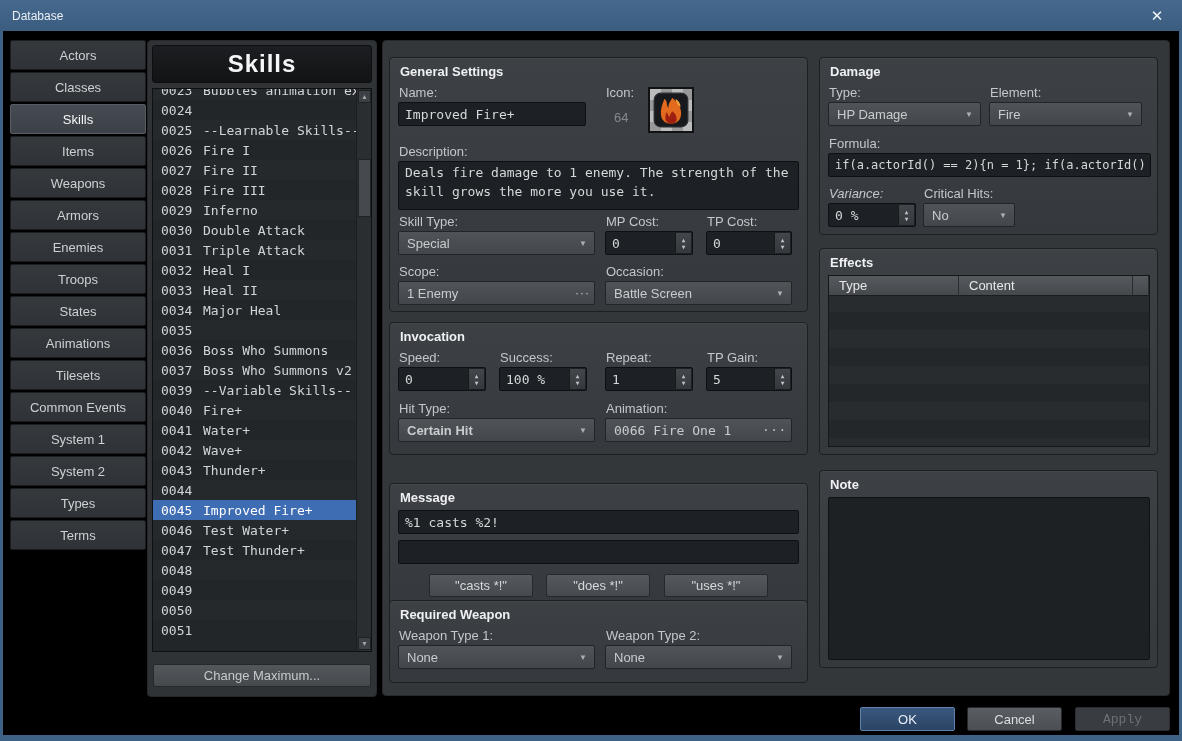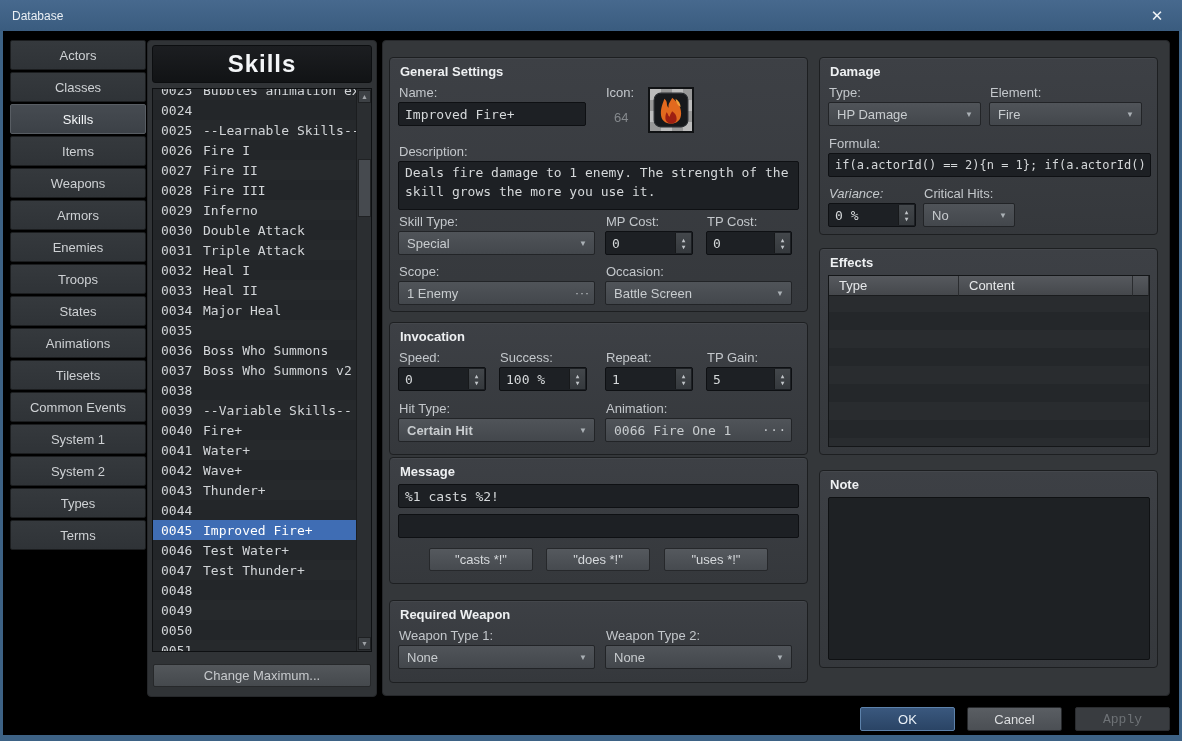--- a/index.html
+++ b/index.html
@@ -235,24 +235,20 @@
     <span class="rid">0035</span>
     <span class="rname"></span>
   </div>
         <div class="lrow">
     <span class="rid">0036</span>
     <span class="rname">Boss Who Summons</span>
   </div>
         <div class="lrow">
     <span class="rid">0037</span>
     <span class="rname">Boss Who Summons v2</span>
-  </div>
-        <div class="lrow">
-    <span class="rid">0038</span>
-    <span class="rname"></span>
   </div>
         <div class="lrow">
     <span class="rid">0039</span>
     <span class="rname">--Variable Skills--</span>
   </div>
         <div class="lrow">
     <span class="rid">0040</span>
     <span class="rname">Fire+</span>
   </div>
         <div class="lrow">
@@ -398,21 +394,21 @@
       <span>Certain Hit</span>
       <span class="arr">▼</span>
     </div>
     <div class="lbl" style="left:216px;top:78px;">Animation:</div>
     <div class="dd mono" style="left:215px;top:95px;width:187px;height:24px;">
       <span>0066 Fire One 1</span>
       <span class="more">···</span>
     </div>
   </div>
 
-  <div class="gbox" style="left:389px;top:457px;width:419px;height:127px;">
+  <div class="gbox" style="left:389px;top:483px;width:419px;height:127px;">
     <div class="gtitle">Message</div>
     <div class="tinput" style="left:8px;top:26px;width:401px;height:24px;">%1 casts %2!</div>
     <div class="tinput" style="left:8px;top:56px;width:401px;height:24px;"></div>
     <div class="mbtn" style="left:39px;top:90px;width:104px;">"casts *!"</div>
     <div class="mbtn" style="left:156px;top:90px;width:104px;">"does *!"</div>
     <div class="mbtn" style="left:274px;top:90px;width:104px;">"uses *!"</div>
   </div>
 
   <div class="gbox" style="left:389px;top:600px;width:419px;height:83px;">
     <div class="gtitle">Required Weapon</div>

